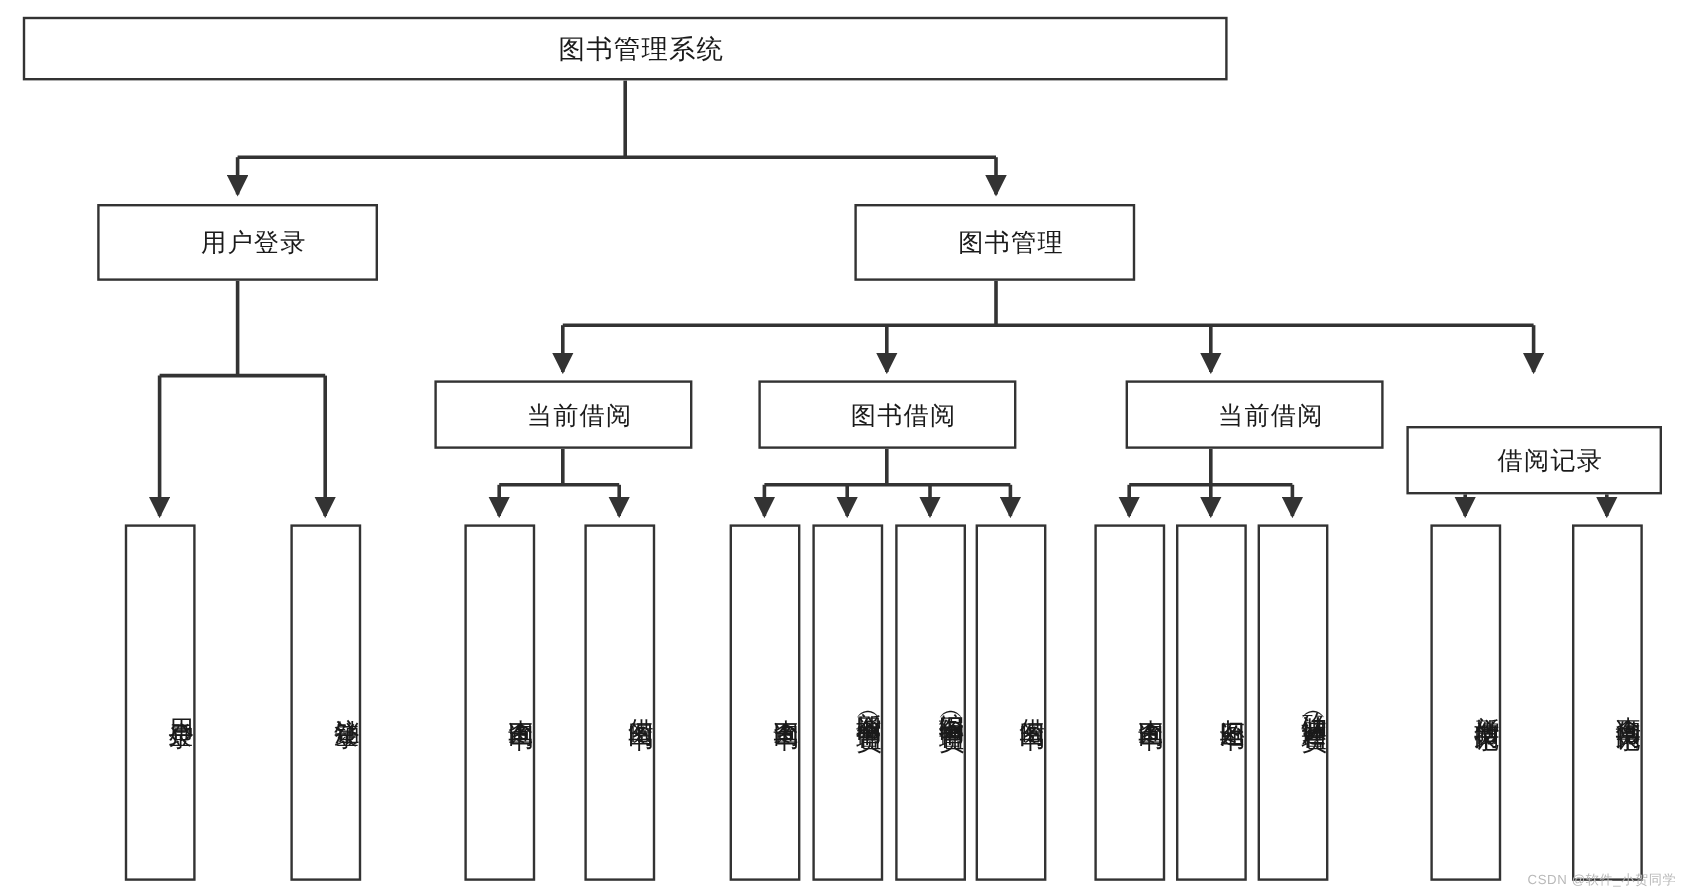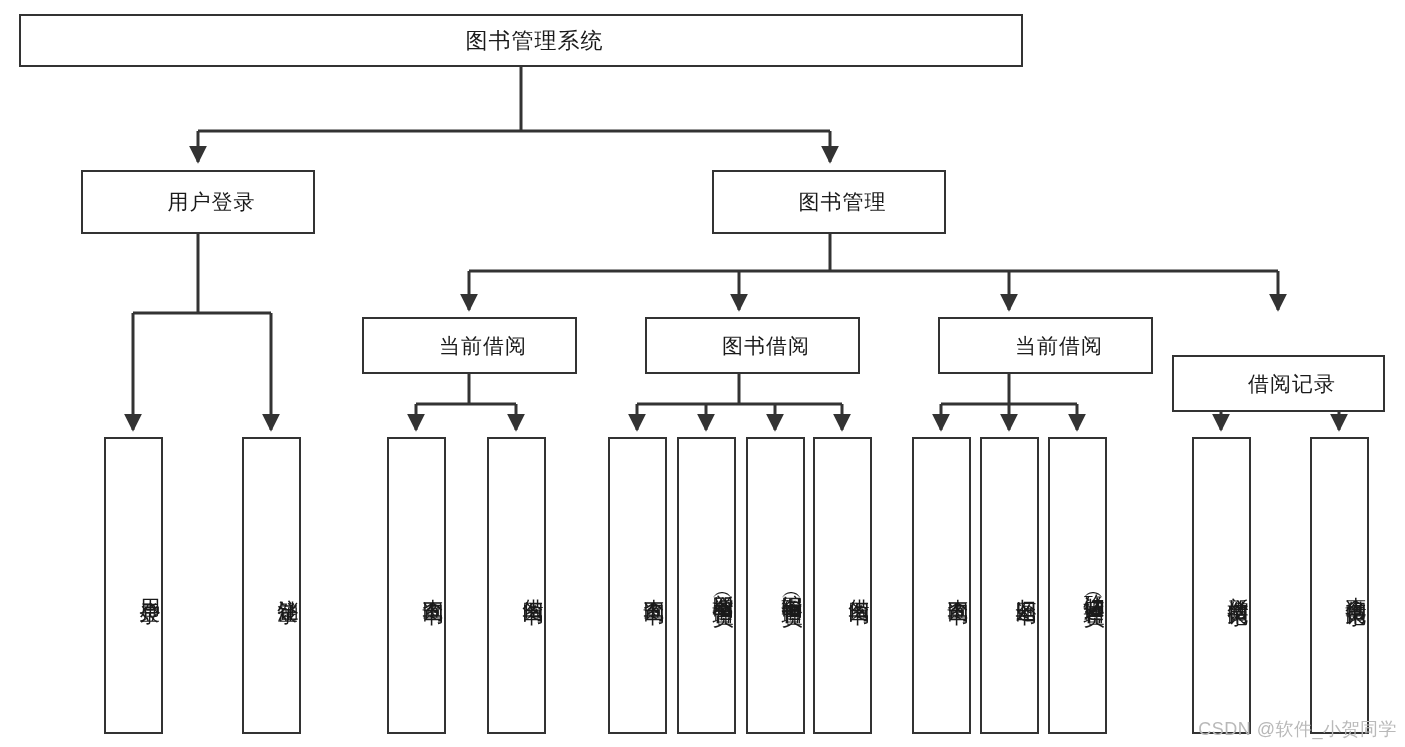--- a/index.html
+++ b/index.html
@@ -58,21 +58,21 @@
     white-space: nowrap;
     display: block;
   }
   .node.root {
     font-size: 22px;
   }
   #watermark {
     position: absolute;
     right: 8px;
     bottom: 6px;
-    font-size: 18px;
+    font-size: 11px;
     color: #b9b9b9;
     letter-spacing: 0.5px;
     white-space: nowrap;
     user-select: none;
   }
 </style>
 </head>
 <body>
 
 <div id="canvas">
@@ -134,21 +134,21 @@
   <div class="node horiz" style="left:81px; top:170px; width:234px; height:64px;">
     <span>用户登录</span>
   </div>
   <div class="node horiz" style="left:712px; top:170px; width:234px; height:64px;">
     <span>图书管理</span>
   </div>
 
   <div class="node horiz" style="left:362px; top:317px; width:215px; height:57px;">
     <span>当前借阅</span>
   </div>
-  <div class="node horiz" style="left:645px; top:317px; width:215px; height:57px;">
+  <div class="node horiz" style="left:632px; top:317px; width:215px; height:57px;">
     <span>图书借阅</span>
   </div>
   <div class="node horiz" style="left:902px; top:317px; width:215px; height:57px;margin-left:36px;">
     <span>当前借阅</span>
   </div>
   <div class="node horiz" style="left:1172px; top:317px; width:213px; height:57px;margin-top:38px;">
     <span>借阅记录</span>
   </div>
 
   <div class="node vert" style="left:104px; top:437px; width:59px; height:297px;">

